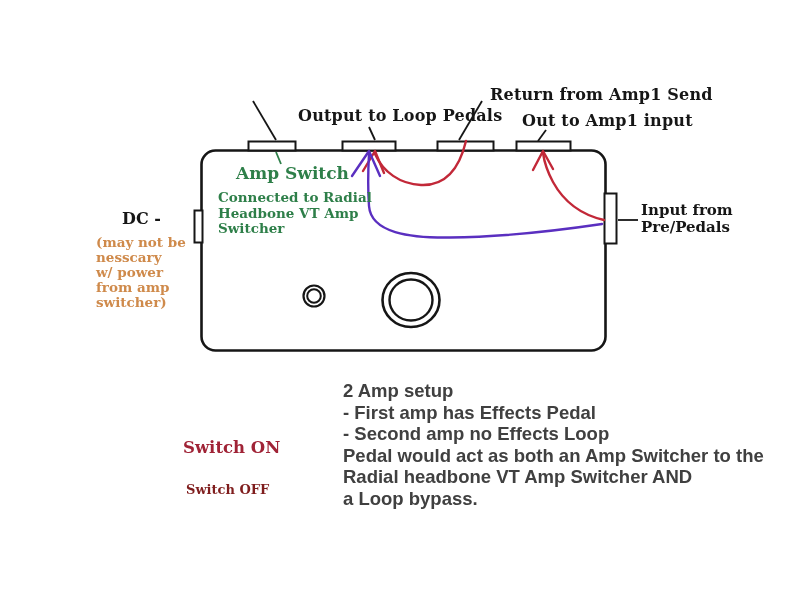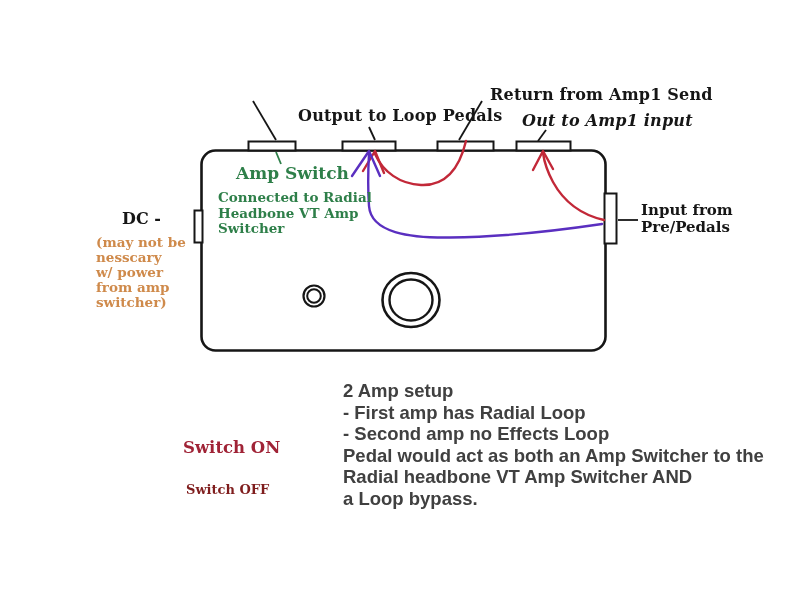--- a/index.html
+++ b/index.html
@@ -59,21 +59,21 @@
     <path d="M 375,151 L 363,171 M 375,151 L 384,173" fill="none" stroke="#c22838" stroke-width="2.4" stroke-linecap="round"></path>
     <path d="M 604,220 C 582,215 564,202 553,182 C 547,171 544,160 543,153" fill="none" stroke="#c22838" stroke-width="2.4" stroke-linecap="round"></path>
     <path d="M 543,151 L 533,170 M 543,151 L 553,169" fill="none" stroke="#c22838" stroke-width="2.4" stroke-linecap="round"></path>
 
     <path d="M 602,224 C 548,232 498,237 450,237.5 C 410,238 371,233 369,206 C 368,192 368,172 369,154" fill="none" stroke="#5a2fc0" stroke-width="2.4" stroke-linecap="round"></path>
     <path d="M 369,151 L 352,176 M 369,151 L 380,176" fill="none" stroke="#5a2fc0" stroke-width="2.4" stroke-linecap="round"></path>
   </svg>
 
   <div class="lbl lbl-top" style="left:278px;top:106px;margin-left:20px;">Output to Loop Pedals</div>
   <div class="lbl lbl-top" style="left:490px;top:85px;">Return from Amp1 Send</div>
-  <div class="lbl lbl-top" style="left:522px;top:111px;font-style:italic;">Out to Amp1 input</div>
+  <div class="lbl lbl-top" style="left:522px;top:111px;">Out to Amp1 input</div>
 
   <div class="lbl green amp-switch">Amp Switch</div>
   <div class="lbl green multiline amp-note">
     <div>Connected to Radial</div>
     <div>Headbone VT Amp</div>
     <div>Switcher</div>
   </div>
 
   <div class="lbl dc-label">DC -</div>
   <div class="lbl orange multiline dc-note">
@@ -87,20 +87,20 @@
   <div class="lbl multiline input-label">
     <div>Input from</div>
     <div>Pre/Pedals</div>
   </div>
 
   <div class="lbl switch-on">Switch ON</div>
   <div class="lbl switch-off">Switch OFF</div>
 
   <div class="notes">
     <div>2 Amp setup</div>
-    <div>- First amp has Radial Loop</div>
+    <div>- First amp has Effects Pedal</div>
     <div>- Second amp no Effects Loop</div>
     <div>Pedal would act as both an Amp Switcher to the</div>
     <div>Radial headbone VT Amp Switcher AND</div>
     <div>a Loop bypass.</div>
   </div>
 
 </div>
 
 </body></html>

